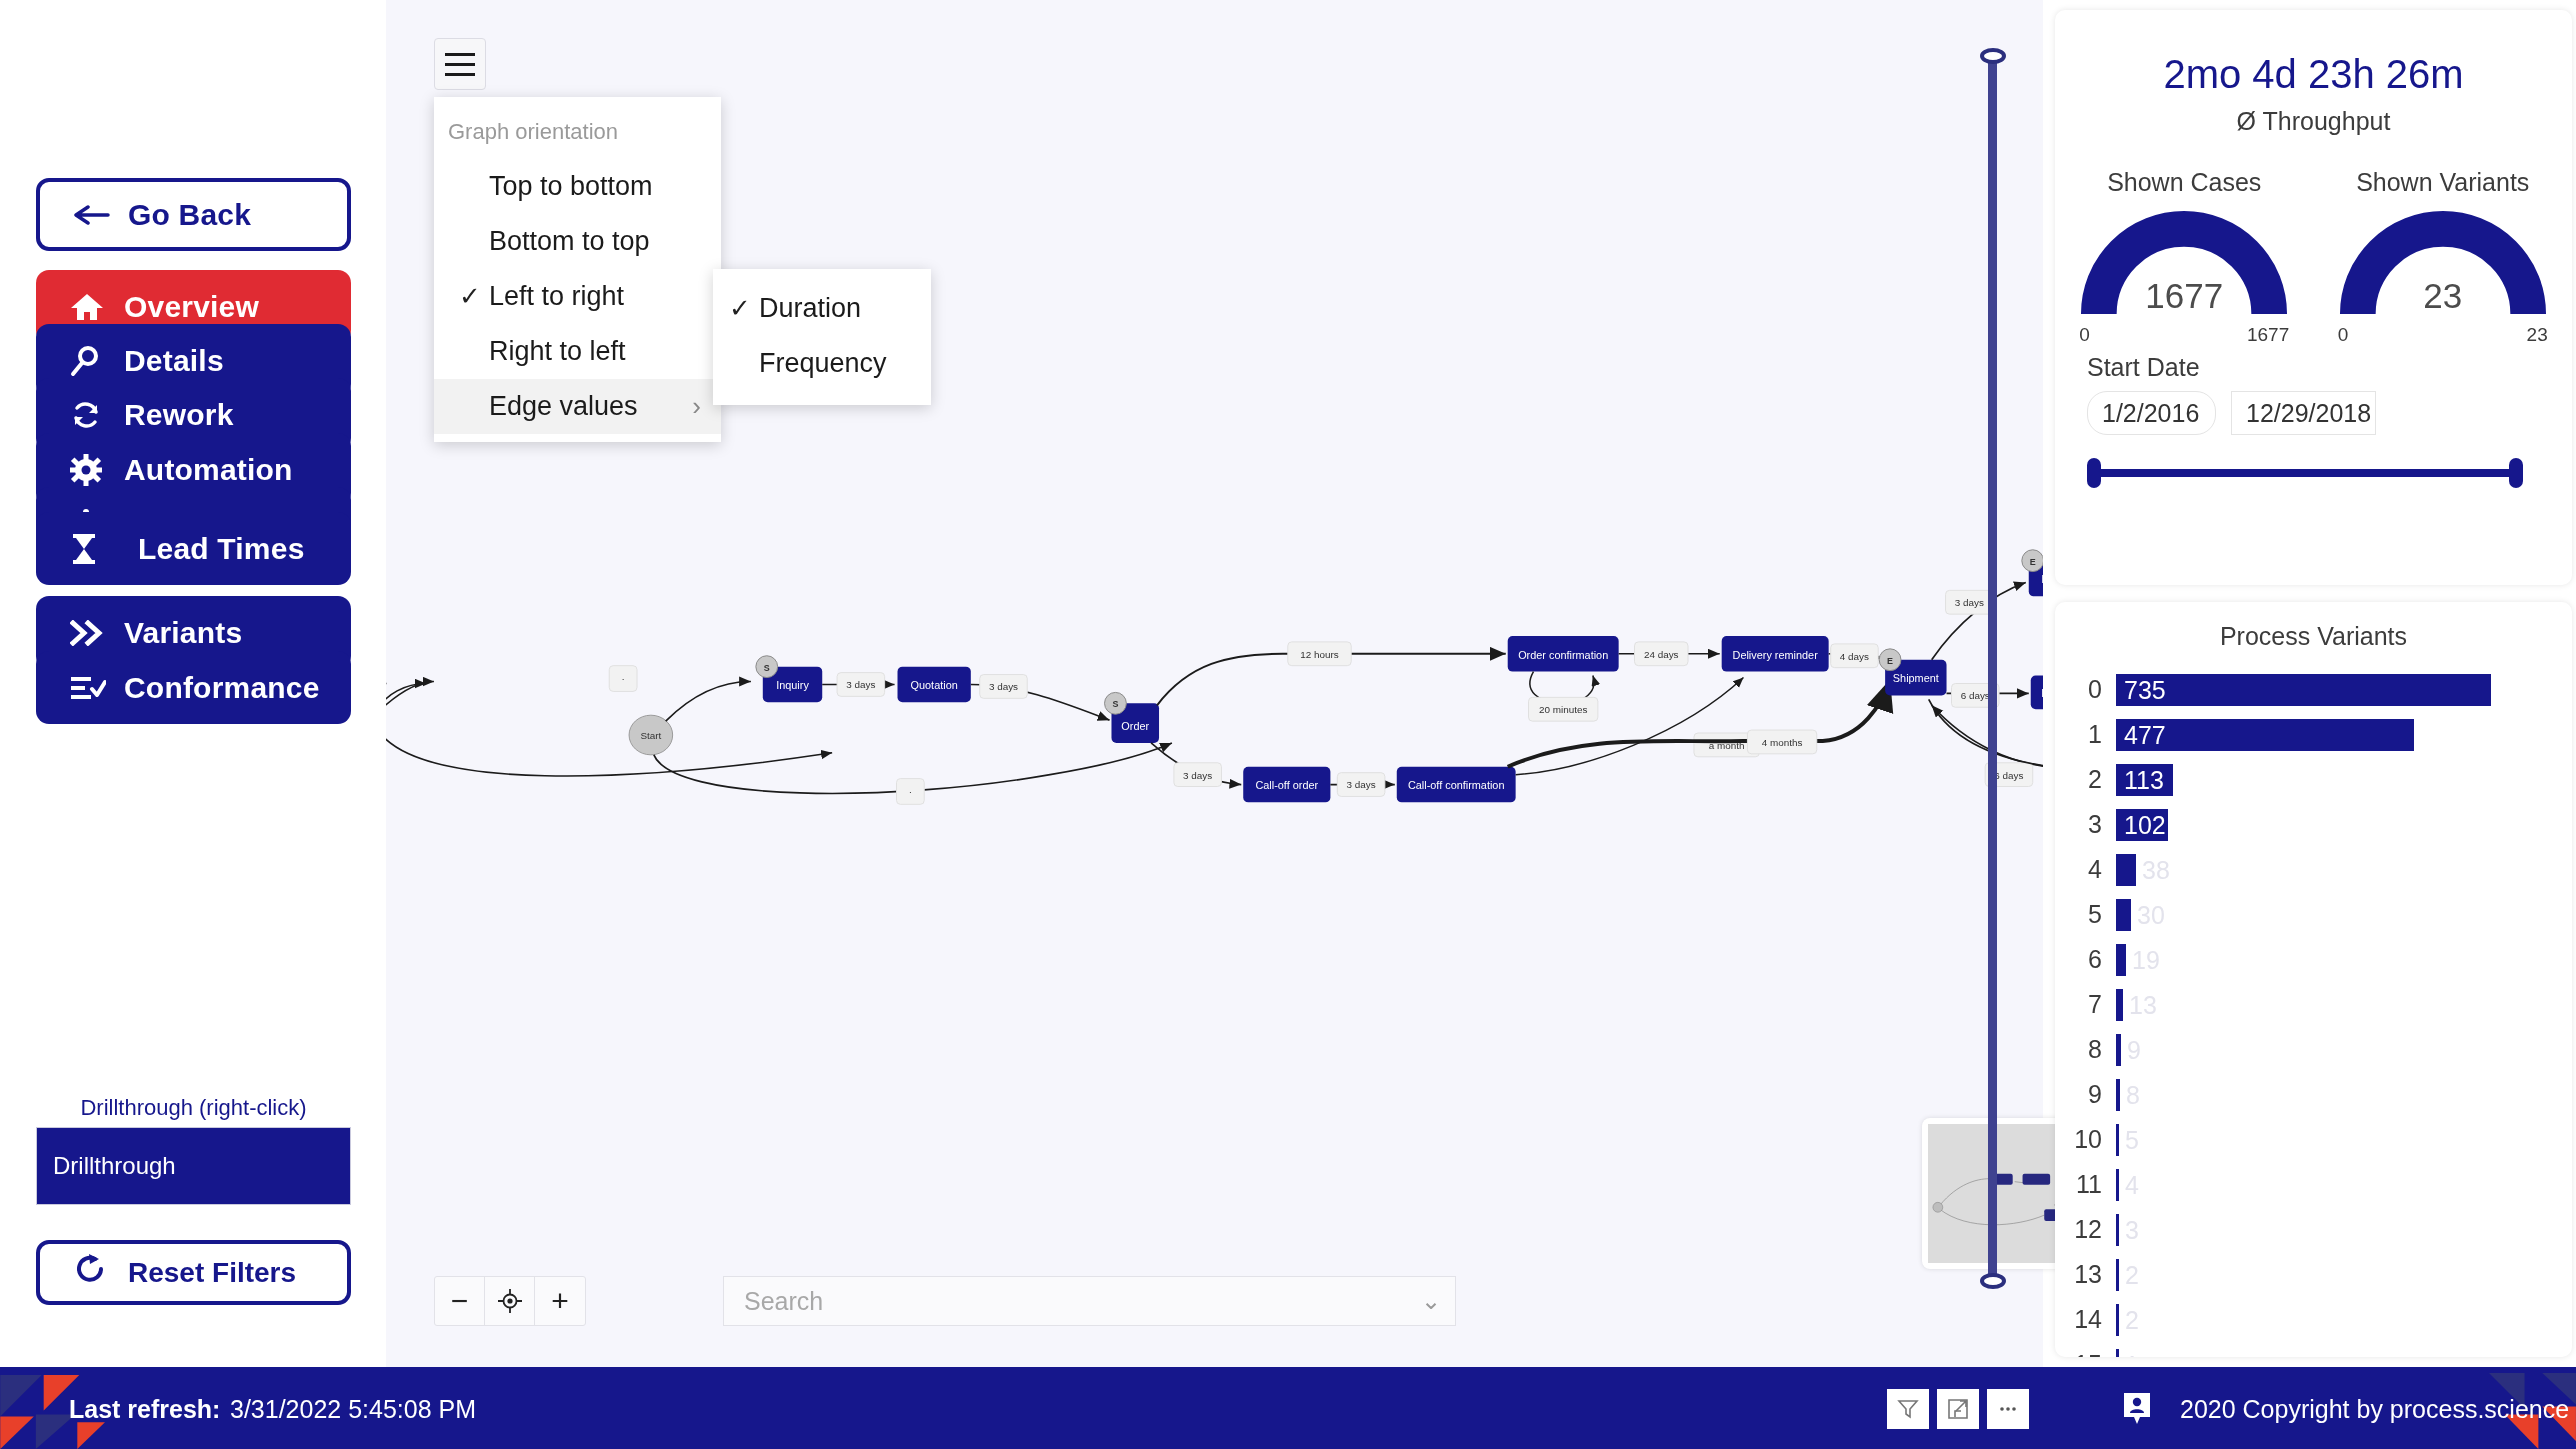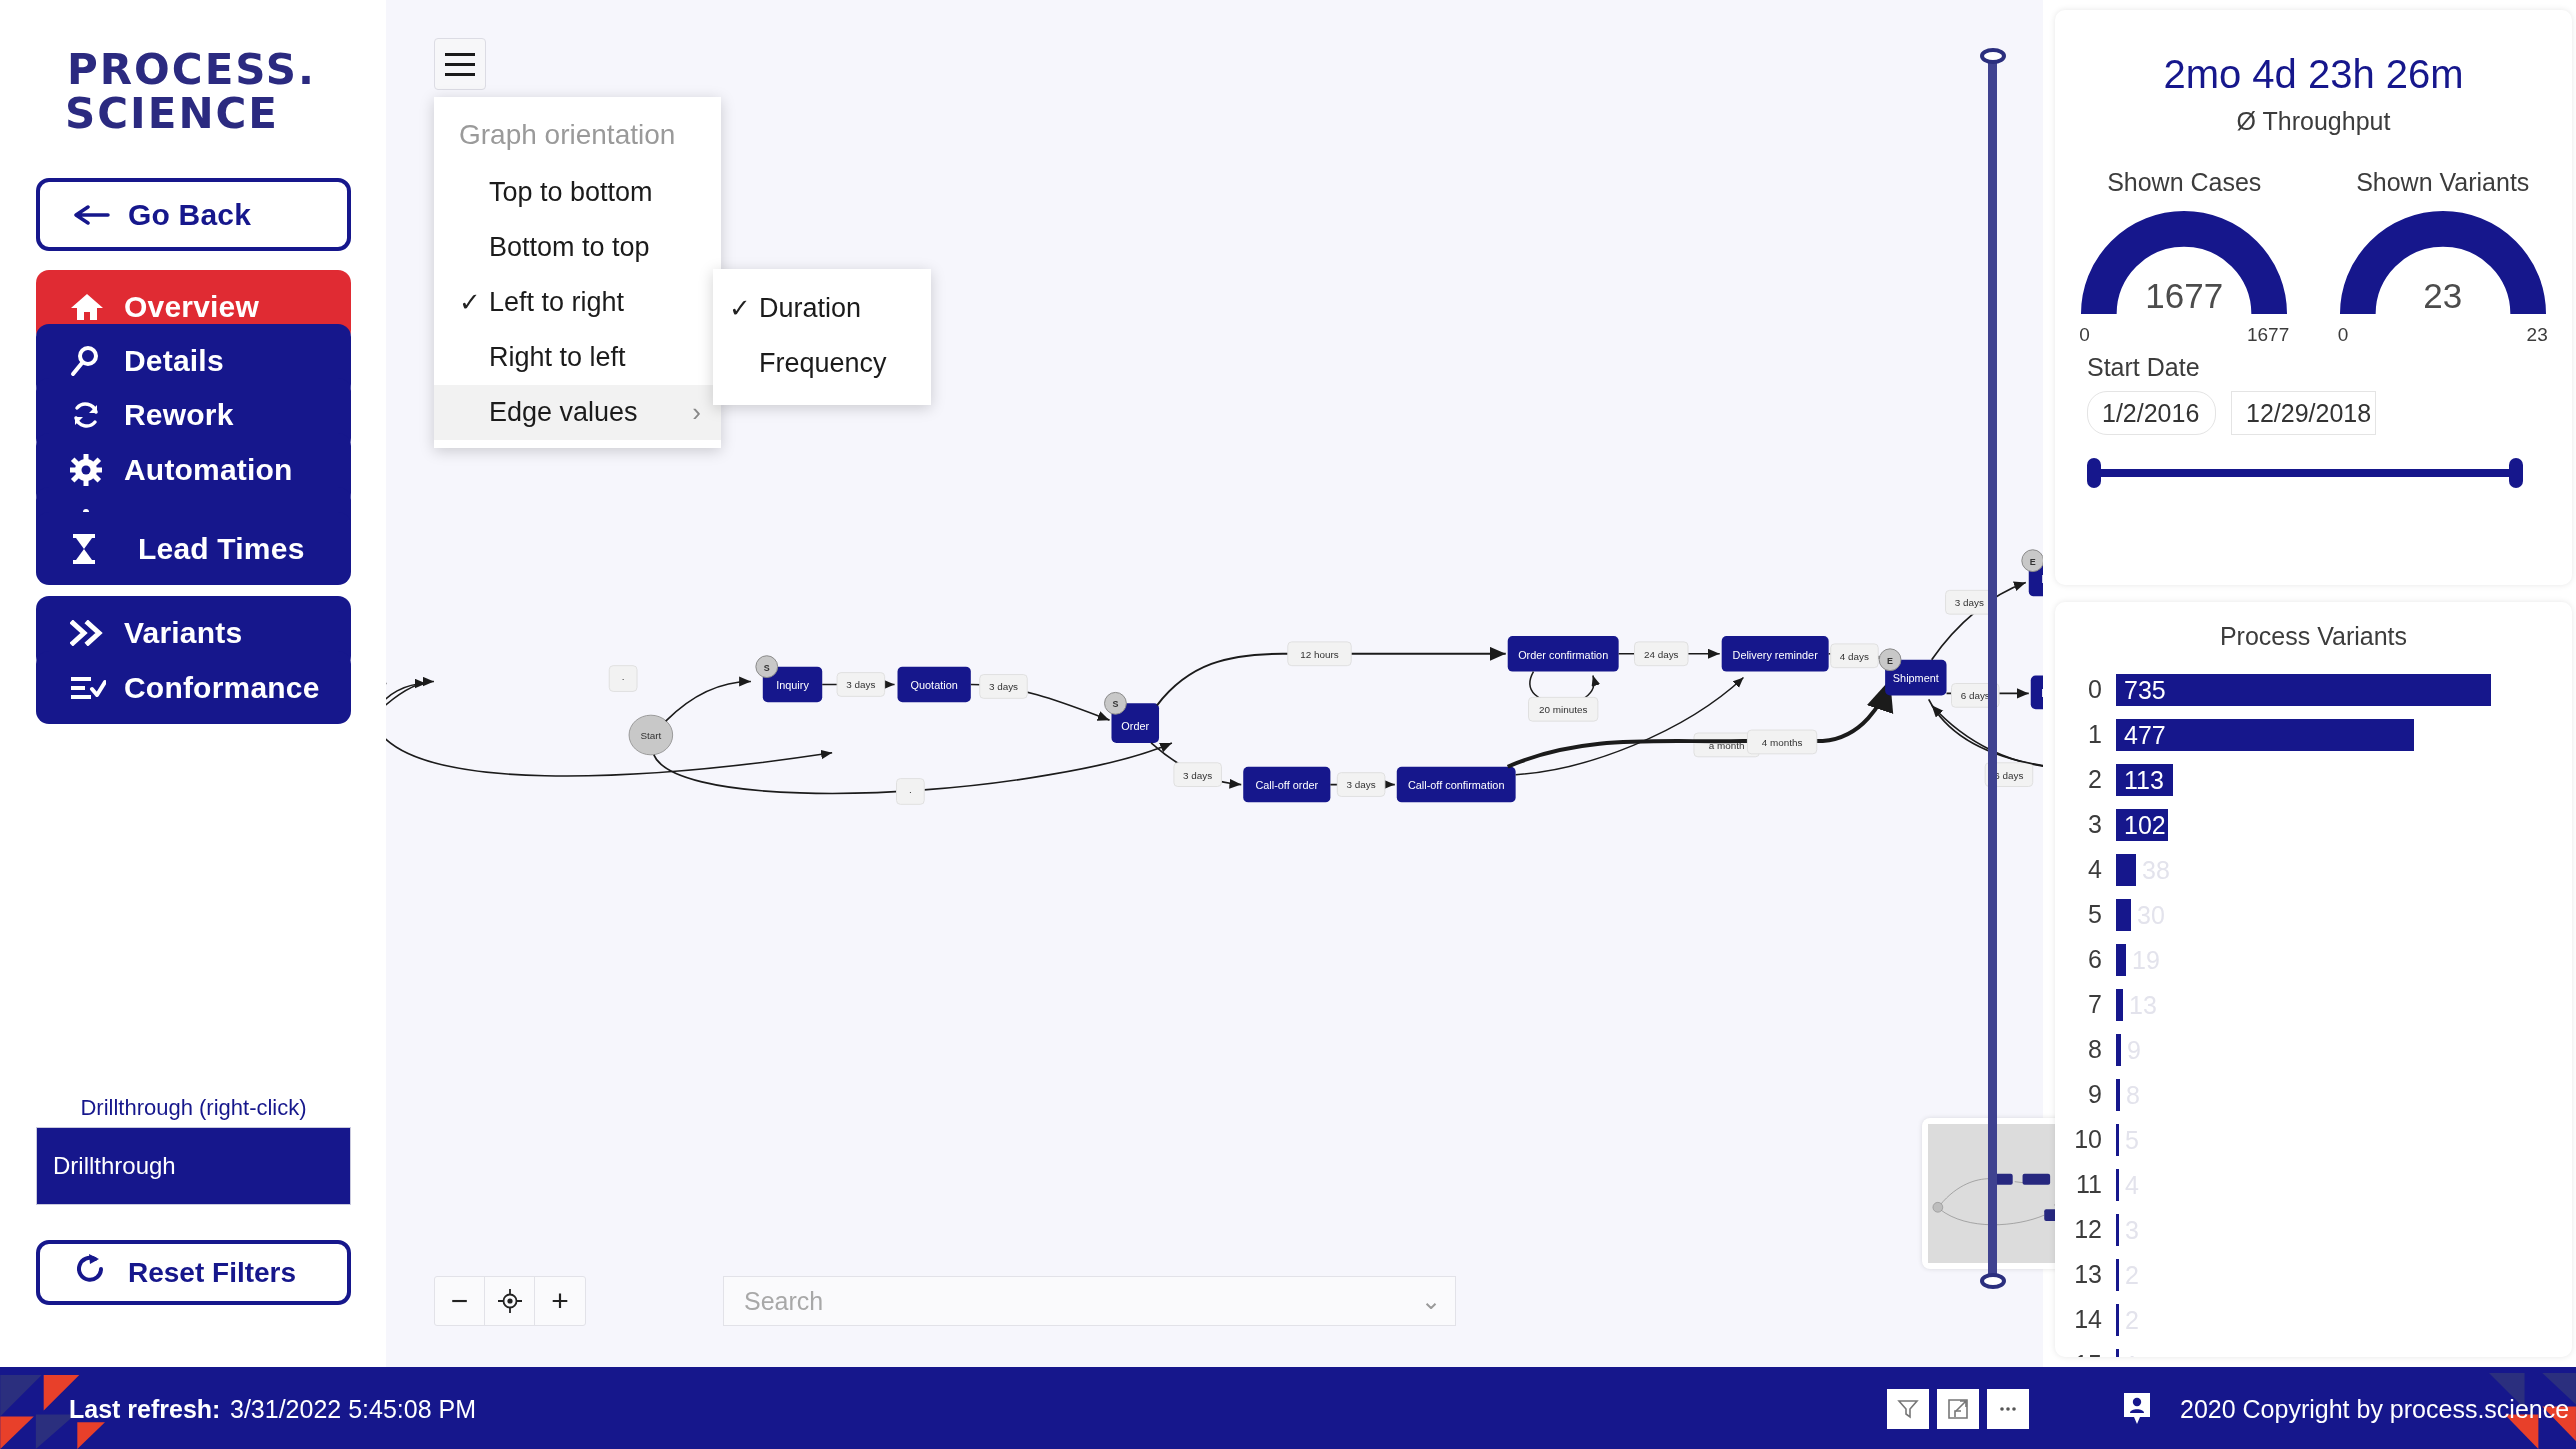--- a/index.html
+++ b/index.html
@@ -67,21 +67,21 @@
     display:flex; flex-direction:column; align-items:center; justify-content:center;
     gap: 7px; cursor:pointer;
   }
   #hamburger span { display:block; width: 30px; height: 3px; background:#1b1b1b; }
 
   
   #menu {
     position:absolute; left: 48px; top: 97px; width: 287px;
     background:#fff; box-shadow: 0 3px 14px rgba(0,0,0,.18); padding: 10px 0 8px 0;
   }
-  .menu-head { font-size: 28px; color:#9a9a9a; padding: 12px 0 14px 25px; }
+  .menu-head { font-size: 22px; color:#9a9a9a; padding: 12px 0 14px 14px; }
   .menu-item {
     font-size: 27px; color:#1b1b1b; padding: 12px 0 12px 25px;
     display:flex; align-items:center; cursor:pointer; position:relative;
   }
   .menu-item .chk { width: 30px; display:inline-block; font-size:26px; color:#222; }
   .menu-item.hl { background:#f2f2f2; }
   .menu-item .arrow { position:absolute; right: 20px; color:#888; font-size: 26px; }
   #submenu {
     position:absolute; left: 327px; top: 269px; width: 218px; background:#fff;
     box-shadow: 0 3px 14px rgba(0,0,0,.18); padding: 12px 0 14px 0;
@@ -208,24 +208,20 @@
   .edge { stroke:#1b1b1b; fill:none; }
   .lblbg { fill:#f2f2f2; stroke:#e0e0e0; stroke-width:1; rx:4; ry:4; }
 </style>
 </head>
 <body>
 
 <div id="app">
 
   <div id="sidebar">
 
-    <div id="logo">
-      <div class="logo-line logo-l1">PROCESS.</div>
-      <div class="logo-line logo-l2">SCIENCE</div>
-    </div>
 
     <div class="navbtn nav-ghost" style="top:178px;">
       <span class="nicon">
         <svg width="40" height="22" viewBox="0 0 40 22">
             <path d="M2 11 H34 M2 11 L14 3 M2 11 L14 19" stroke="#16178c" stroke-width="3.5" fill="none" stroke-linecap="round"></path>
           </svg>
       </span>
       <span class="nlabel">Go Back</span>
     </div>
 

